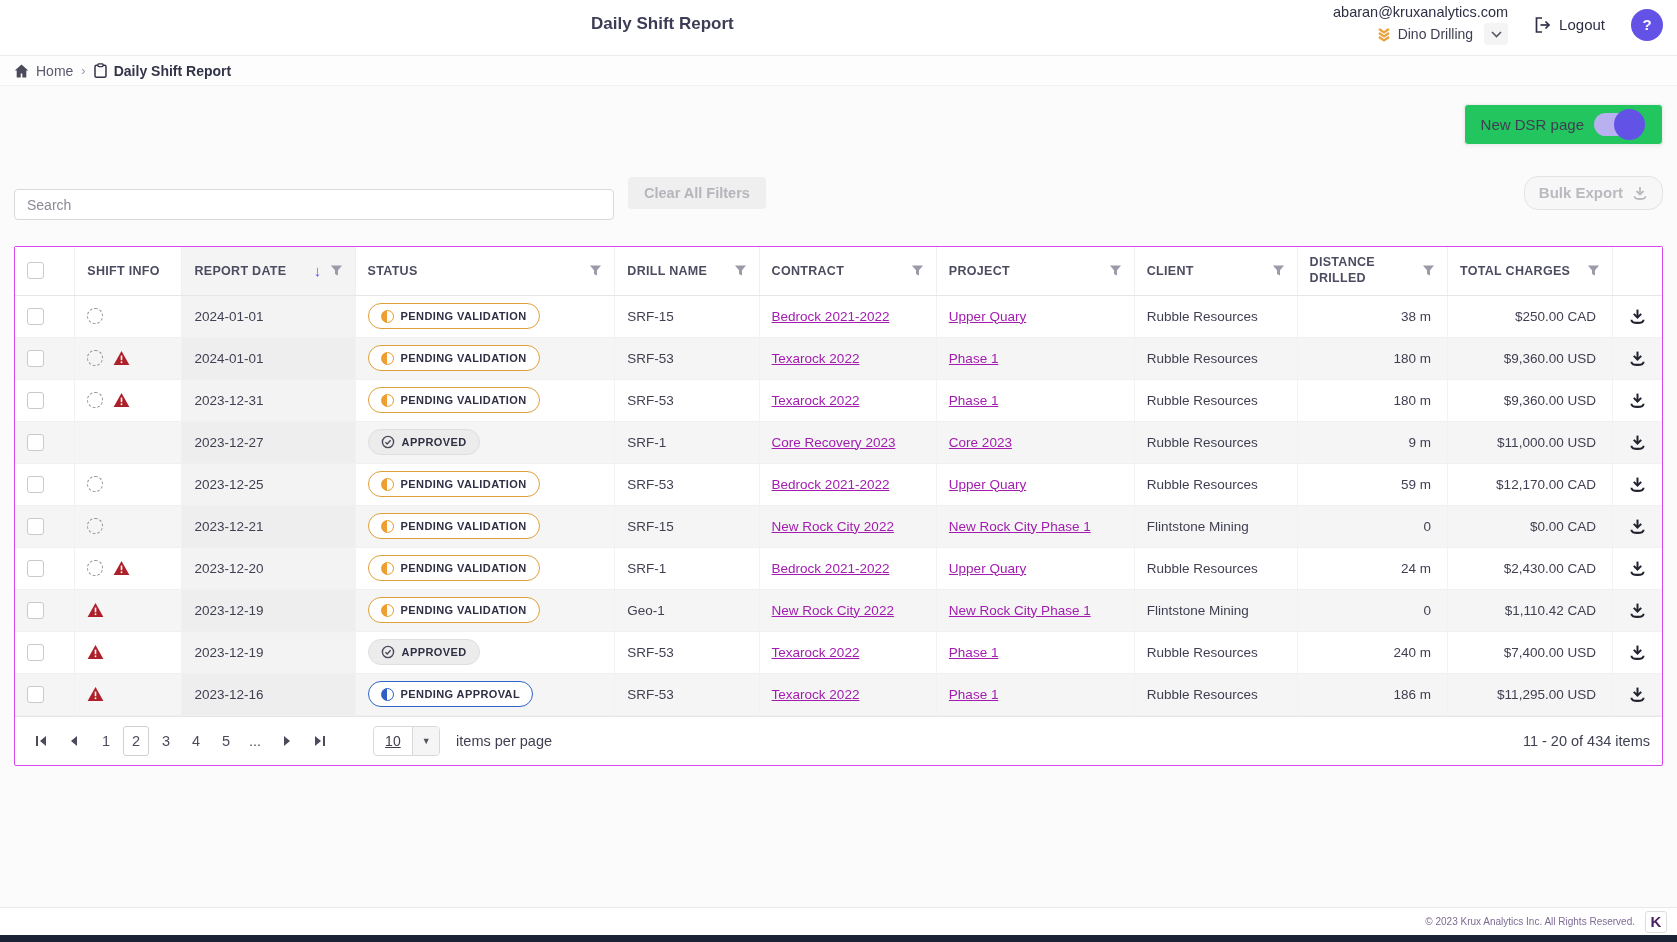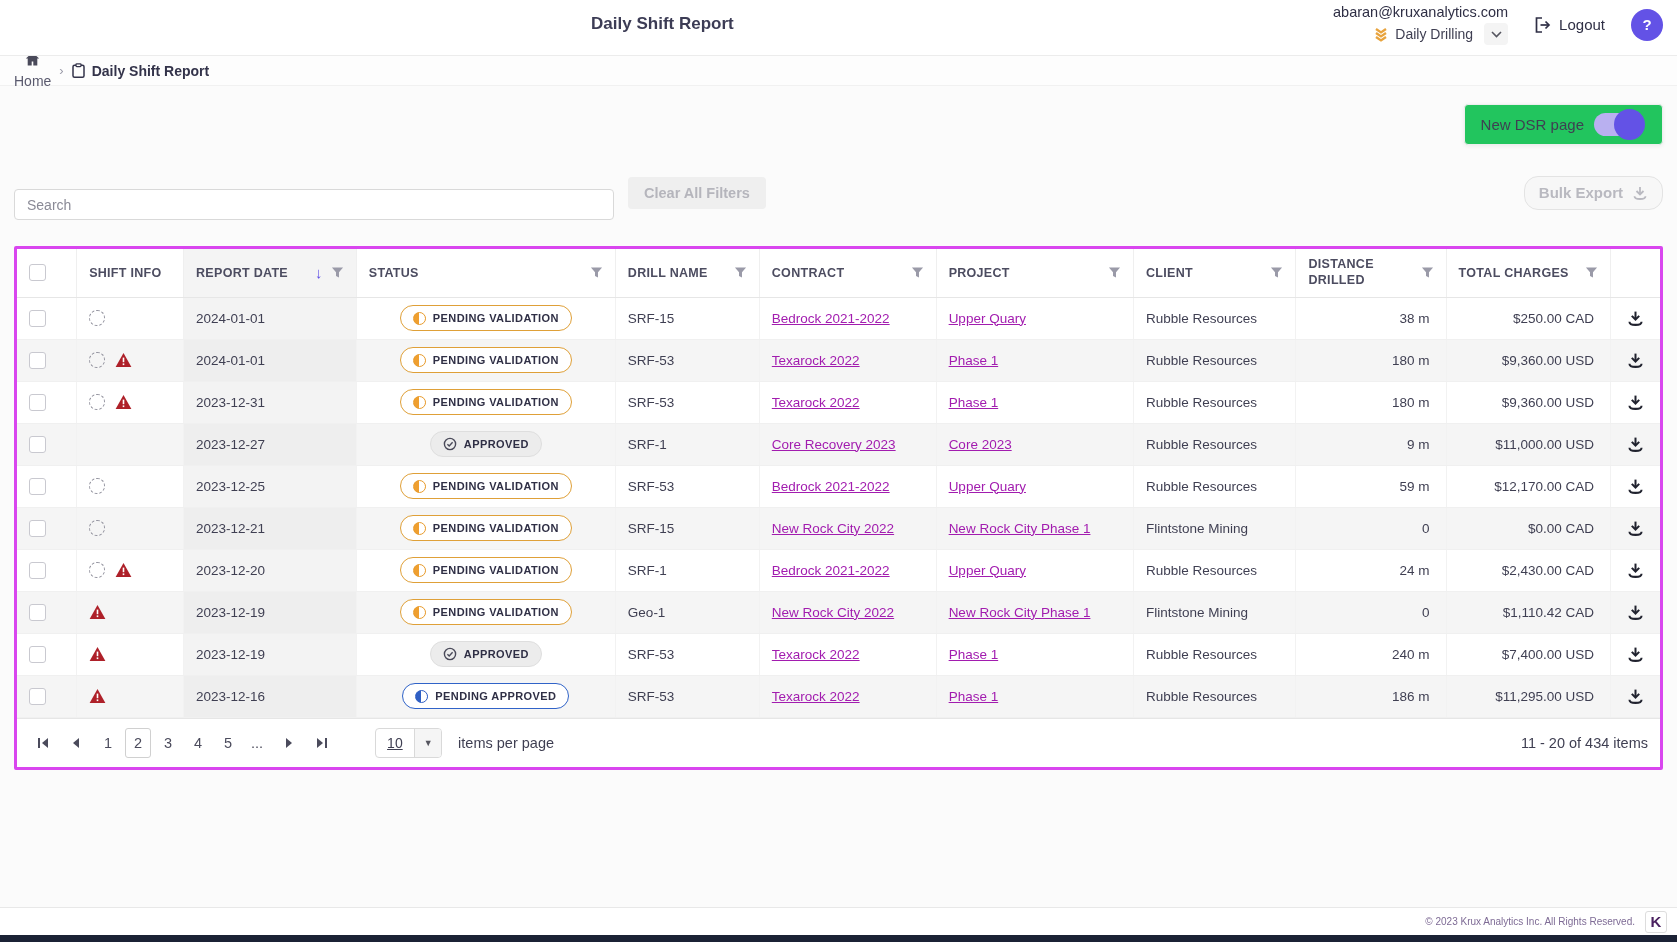--- a/index.html
+++ b/index.html
@@ -13,57 +13,57 @@
   .page-title { position:absolute; top:14px; left:39.5%; transform:translateX(-50%); font-size:17px; font-weight:700; color:#3c3c55; }
   .hdr-right { position:absolute; right:14px; top:4px; display:flex; align-items:center; gap:20px; }
   .user-block { display:flex; flex-direction:column; align-items:flex-end; gap:3px; }
   .user-email { font-size:14.5px; color:#2f2f45; }
   .company-row { display:flex; align-items:center; gap:7px; font-size:14px; color:#3f3f52; cursor:pointer; }
   .chev-btn { width:24px; height:22px; border-radius:4px; background:#f4f4f4; display:flex; align-items:center; justify-content:center; margin-left:4px; cursor:pointer; }
   .logout-btn { display:flex; align-items:center; gap:8px; font-size:15px; color:#2f2f45; cursor:pointer; background:none; border:none; font-family:inherit; }
   .help-btn { width:32px; height:32px; border-radius:50%; background:#6352e6; color:#fff; font-size:15px; font-weight:700; display:flex; align-items:center; justify-content:center; cursor:pointer; border:none; }
   
   .breadcrumb { background:#fdfdfd; border-bottom:1px solid #f1f1f1; height:30px; display:flex; align-items:center; padding:0 14px; gap:8px; font-size:14px; }
-  .bc-home { display:flex; align-items:center; gap:7px; color:#5a5a6e; cursor:pointer;flex-direction:column; }
+  .bc-home { display:flex; align-items:center; gap:7px; color:#5a5a6e; cursor:pointer; }
   .bc-sep { color:#9a9aa8; font-size:13px; }
   .bc-current { display:flex; align-items:center; gap:7px; color:#33334a; font-weight:700; }
   
   .main { padding:0 14px; }
   .toggle-row { display:flex; justify-content:flex-end; margin-top:18px; }
   .toggle-card { display:flex; align-items:center; gap:10px; background:#22c55e; border:1px solid #eee; box-shadow:0 1px 4px rgba(0,0,0,.07); border-radius:4px; padding:8px 16px 8px 16px; }
   .toggle-label { font-size:15px; color:#3f3f52; }
   .toggle { position:relative; width:46px; height:23px; border-radius:12px; background:#b9b0f0; cursor:pointer; margin-right:6px; }
   .toggle .knob { position:absolute; right:-5px; top:-4px; width:31px; height:31px; border-radius:50%; background:#6352e6; }
   .search-row { display:flex; align-items:center; margin-top:20px; }
   .search-input { width:600px; height:31px; border:1px solid #d9d9d9; border-radius:4px; padding:0 12px; font-size:14px; font-family:inherit; color:#333; background:#fff; outline:none;margin-top:24px; }
   .search-input::placeholder { color:#8a8a96; }
   .clear-btn { margin-left:14px; height:32px; padding:0 16px; background:#efefef; color:#b5b5bc; border:none; border-radius:4px; font-size:14.5px; font-weight:600; font-family:inherit; cursor:default; }
   .spacer { flex:1; }
   .bulk-btn { height:34px; padding:0 14px; background:#f7f7f7; border:1px solid #e3e3e3; color:#b9b9c0; border-radius:14px; font-size:15px; font-weight:600; font-family:inherit; display:flex; align-items:center; gap:9px; cursor:default; }
   
-  .grid-wrap { margin-top:26px; background:#fff; border:3px solid #d946ef; border-radius:2px; }
+  .grid-wrap { margin-top:26px; background:#fff; border:1px solid #d946ef; border-radius:2px; }
   table { width:100%; border-collapse:collapse; table-layout:fixed; }
   thead th { height:48px; background:#fff; font-size:12.5px; font-weight:700; color:#4c4c60; text-align:left; padding:0 12px; border-bottom:1px solid #e6e6e6; border-left:1px solid #efefef; letter-spacing:.3px; }
   thead th:first-child { border-left:none; }
   th.col-date-h { background:#f4f4f4; cursor:pointer; }
   .th-flex { display:flex; align-items:center; justify-content:space-between; gap:6px; }
   .th-icons { display:flex; align-items:center; gap:8px; }
   .sort-arrow { color:#6352e6; font-size:15px; font-weight:400; }
   .funnel { cursor:pointer; flex:none; }
   tbody td { height:42px; padding:0 12px; font-size:13.5px; color:#3f3f52; border-left:1px solid #f2f2f2; border-bottom:1px solid #f0f0f0; background:#fff; white-space:nowrap; overflow:hidden; }
   tbody td:first-child { border-left:none; }
   tr.alt td { background:#f5f5f5; }
   td.col-date { background:#f3f3f3; }
   tr.alt td.col-date { background:#eeeeee; }
   td.num { text-align:right; padding-right:16px; }
   .cb { display:inline-block; width:17px; height:17px; border:1px solid #c9c9d0; border-radius:3px; background:#fff; cursor:pointer; vertical-align:middle; }
   .cell-shift-inner { display:flex; align-items:center; gap:10px; }
   .shift-ic { display:inline-block; width:16px; height:16px; border:1.6px dashed #8f8f9b; border-radius:50%; flex:none; }
   .warn-ic { width:17px; height:16px; flex:none; }
-  .cell-status { text-align:center; }
+  .cell-status { }
   .badge { display:inline-flex; align-items:center; gap:7px; height:26px; padding:0 12px; border-radius:14px; font-weight:700; font-size:11px; letter-spacing:.4px; color:#2f2f45; background:#fff; }
   .badge.pending-validation { border:1px solid #dfa038; }
   .badge.pending-approval { border:1px solid #3063c8; }
   .badge.approved { background:#ececec; border:1px solid #dedede; }
   .half-ic { width:13px; height:13px; border-radius:50%; flex:none; }
   .pending-validation .half-ic { border:1.5px solid #e89c2e; background:linear-gradient(90deg,#ef9f2f 50%,#fff 50%); }
   .pending-approval .half-ic { border:1.5px solid #2f5fc4; background:linear-gradient(90deg,#2f5fc4 50%,#fff 50%); }
   .badge-check { width:14px; height:14px; flex:none; }
   .lnk { color:#a21caf; text-decoration:underline; cursor:pointer; }
   .cell-dl { text-align:center; }
@@ -95,21 +95,21 @@
     <div class="user-block">
       <span class="user-email">abaran@kruxanalytics.com</span>
       <span class="company-row">
         <svg width="14" height="15" viewBox="0 0 14 15">
             <g fill="none" stroke="#e8a33d" stroke-width="2.4">
               <path d="M2 2l5 3.4L12 2"></path>
               <path d="M2 6l5 3.4L12 6"></path>
               <path d="M2 10l5 3.4L12 10"></path>
             </g>
           </svg>
-        <span>Daily Drilling</span>
+        <span>Dino Drilling</span>
         <span class="chev-btn">
           <svg width="11" height="7" viewBox="0 0 11 7">
               <path d="M1 1l4.5 4.5L10 1" fill="none" stroke="#55555f" stroke-width="1.6"></path>
             </svg>
         </span>
       </span>
     </div>
     <button class="logout-btn">
       <svg width="17" height="16" viewBox="0 0 17 16">
           <path d="M8 1H2.5v14H8" fill="none" stroke="#2f2f45" stroke-width="1.7"></path>
@@ -524,21 +524,21 @@
                 <svg class="warn-ic" viewBox="0 0 17 16">
                   <path d="M8.5 1L16.4 15H.6z" fill="#ae2029"></path>
                   <rect x="7.7" y="5.6" width="1.6" height="4.6" fill="#fff"></rect>
                   <rect x="7.7" y="11.4" width="1.6" height="1.7" fill="#fff"></rect>
                 </svg>
               </span>
             </td>
             <td class="col-date">2023-12-16</td>
             <td class="cell-status"><span class="badge pending-approval">
                 <span class="half-ic"></span>
-                <span>PENDING APPROVED</span>
+                <span>PENDING APPROVAL</span>
               </span></td>
             <td>SRF-53</td>
             <td><a class="lnk">Texarock 2022</a></td>
             <td><a class="lnk">Phase 1</a></td>
             <td>Rubble Resources</td>
             <td class="num">186 m</td>
             <td class="num">$11,295.00 USD</td>
             <td class="cell-dl"><span class="dl-btn"><svg viewBox="0 0 16 16">
                   <g fill="none" stroke="#20222e" stroke-width="1.9">
                     <path d="M8 1.5v7"></path>

